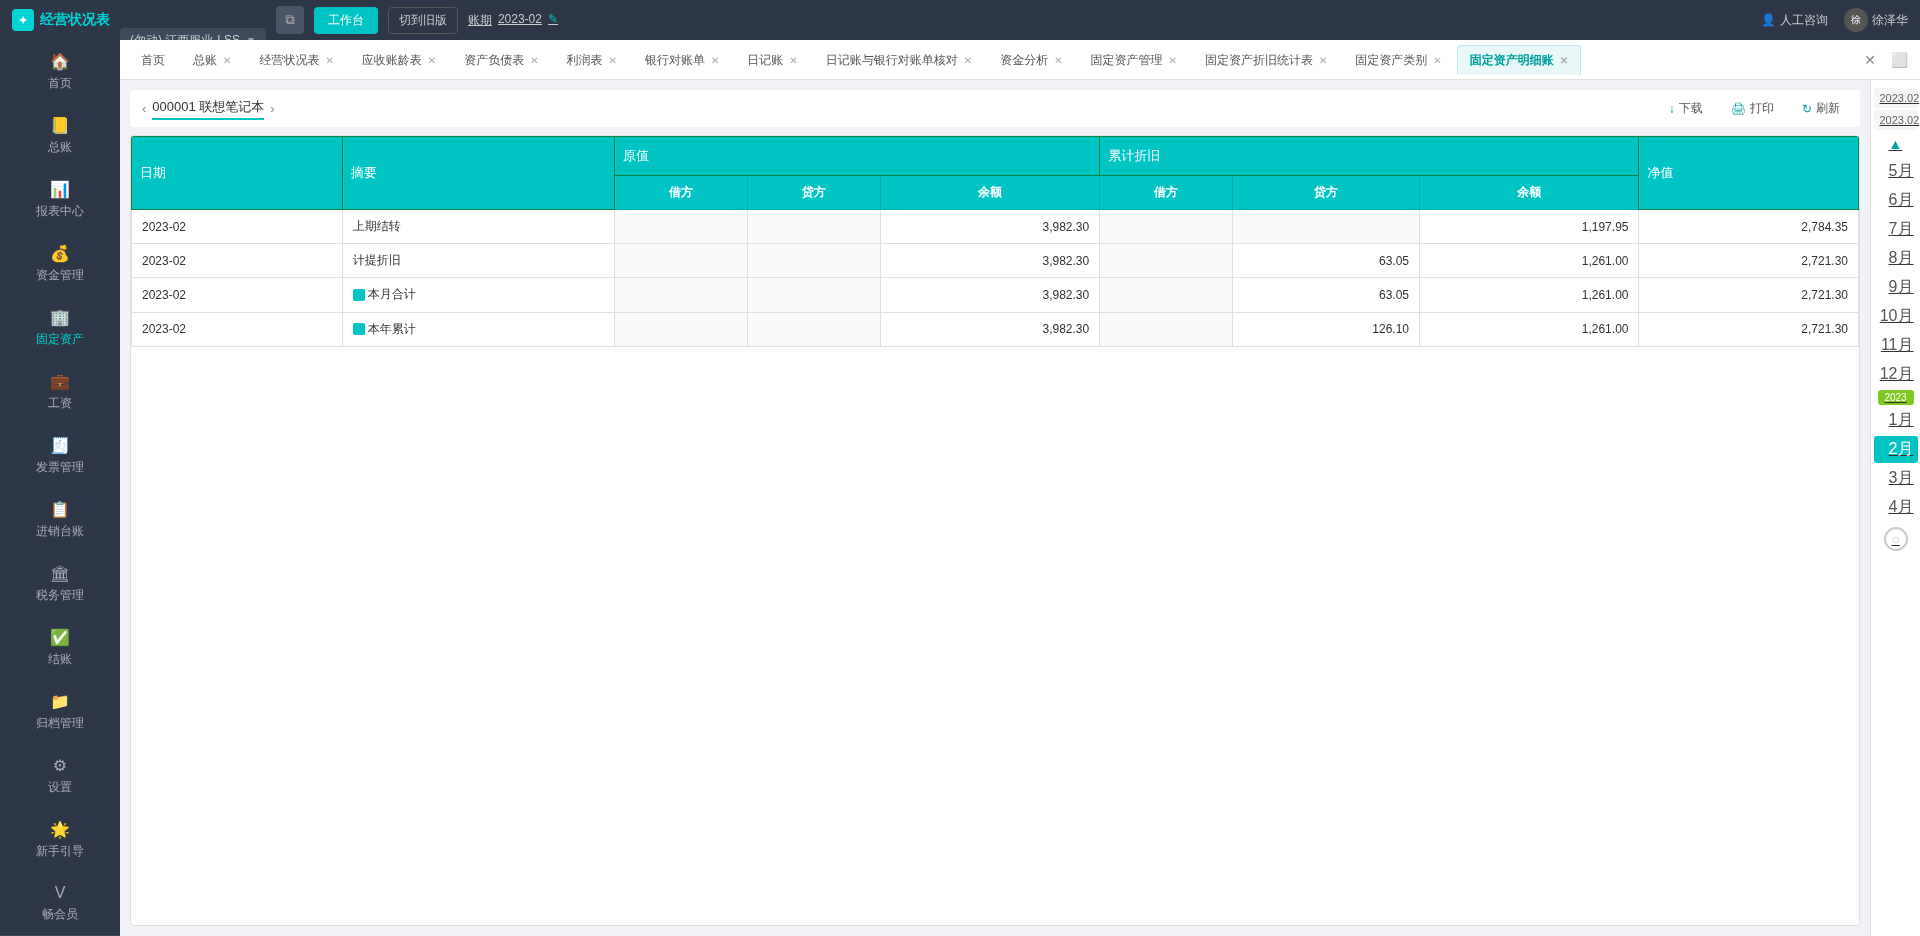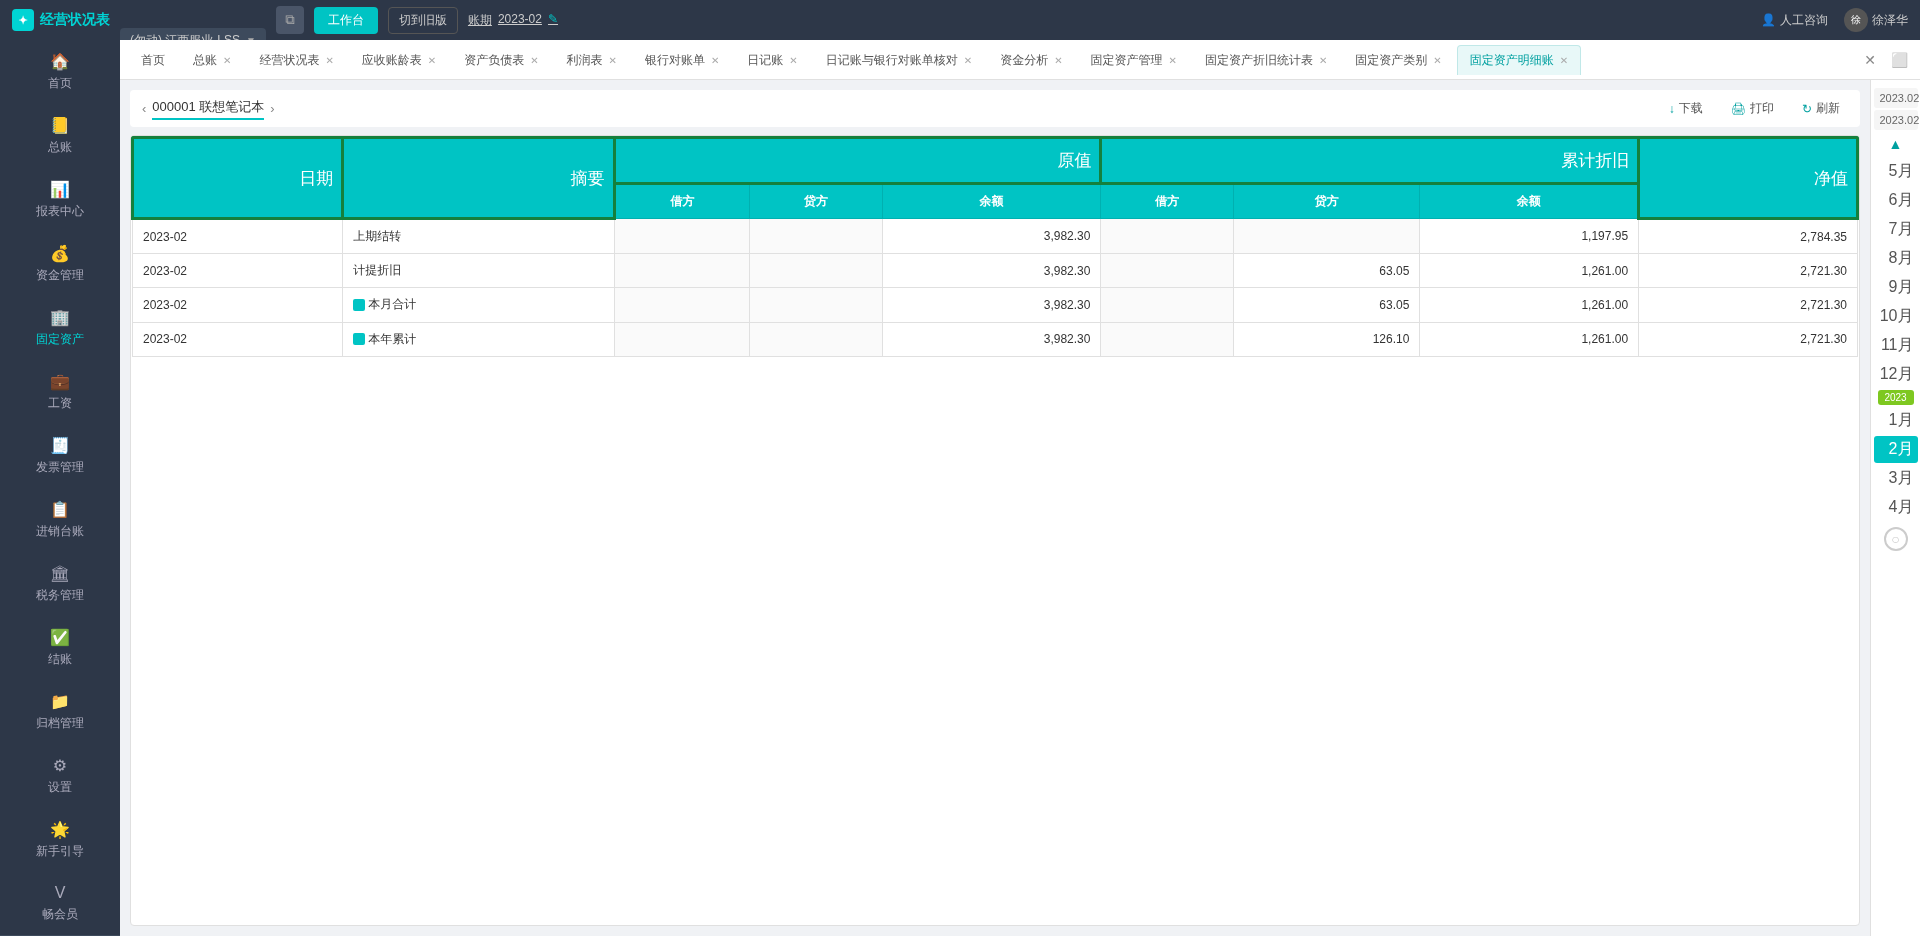--- a/index.html
+++ b/index.html
@@ -32,21 +32,21 @@
     .sidebar-bottom { margin-top: auto; padding: 10px 8px; border-top: 1px solid #3d4a5c; }
 
     
     .content-area { flex: 1; display: flex; flex-direction: column; overflow: hidden; background: #f0f2f5; }
 
     
     .tab-bar { height: 40px; background: #fff; display: flex; align-items: center; padding: 0 8px; gap: 2px; border-bottom: 1px solid #e0e0e0; flex-shrink: 0; overflow-x: auto; overflow-y: hidden; }
     .tab-bar::-webkit-scrollbar { height: 3px; }
     .tab-bar::-webkit-scrollbar-thumb { background: #ccc; }
     .tab-item { display: flex; align-items: center; gap: 4px; padding: 6px 12px; border-radius: 4px 4px 0 0; font-size: 12px; cursor: pointer; white-space: nowrap; color: #555; border: 1px solid transparent; border-bottom: none; }
-    .tab-item.active { background: #e8f8f8; color: #00a0a0; border-color: #c0e8e8; font-weight: 400; }
+    .tab-item.active { background: #e8f8f8; color: #00a0a0; border-color: #c0e8e8; font-weight: 700; }
     .tab-item .tab-close { color: #aaa; font-size: 10px; cursor: pointer; margin-left: 2px; }
     .tab-bar-actions { margin-left: auto; display: flex; align-items: center; gap: 6px; flex-shrink: 0; }
     .tab-bar-actions .action-btn { width: 24px; height: 24px; display: flex; align-items: center; justify-content: center; cursor: pointer; color: #888; font-size: 14px; border: none; background: none; }
 
     
     .page-content { flex: 1; display: flex; overflow: hidden; }
 
     
     .main-panel { flex: 1; display: flex; flex-direction: column; overflow: hidden; padding: 10px; gap: 8px; }
 
@@ -54,33 +54,33 @@
     .asset-nav { display: flex; align-items: center; gap: 6px; background: #fff; padding: 6px 12px; border-radius: 4px; font-size: 13px; color: #333; }
     .asset-nav .nav-arrow { color: #888; cursor: pointer; }
     .asset-nav .asset-code { font-weight: 400; color: #333; border-bottom: 2px solid #00c4c4; padding-bottom: 2px; }
     .asset-nav .nav-actions { margin-left: auto; display: flex; align-items: center; gap: 12px; }
     .asset-nav .nav-action-btn { display: flex; align-items: center; gap: 4px; color: #555; font-size: 12px; cursor: pointer; padding: 4px 8px; border-radius: 3px; }
     .asset-nav .nav-action-btn .btn-icon { color: #00a0a0; }
 
     
     .table-container { flex: 1; background: #fff; border-radius: 4px; overflow: auto; border: 1px solid #e0e0e0; }
     table { width: 100%; border-collapse: collapse; min-width: 900px; }
-    thead tr:first-child th { background: #00c4c4; color: white; text-align: right; padding: 10px 8px; font-size: 17px; font-weight: 500; border: 3px solid #15803d; }
+    thead tr:first-child th { background: #00c4c4; color: white; text-align: left; padding: 10px 8px; font-size: 13px; font-weight: 500; border: 1px solid #15803d; }
     thead tr:nth-child(2) th { background: #00c4c4; color: white; text-align: center; padding: 8px; font-size: 12px; border: 1px solid #00b0b0; }
     tbody td { padding: 8px 10px; border: 1px solid #e0e0e0; font-size: 12px; color: #333; }
     .td-date { color: #333; }
     .td-desc { color: #333; }
     .td-number { text-align: right; color: #333; }
     .td-empty { background: #fafafa; }
     .subtotal-tag { display: inline-flex; align-items: center; gap: 3px; }
     .subtotal-icon { width: 12px; height: 12px; background: #00c4c4; border-radius: 2px; display: inline-block; }
     .yeartotal-icon { width: 12px; height: 12px; background: #00c4c4; border-radius: 2px; display: inline-block; }
 
     
-    .right-panel { width: 50px; background: #fff; border-left: 1px solid #e0e0e0; display: flex; flex-direction: column; align-items: center; padding: 8px 0; gap: 2px; flex-shrink: 0; overflow-y: auto; }
+    .right-panel { width: 50px; background: #fff; border-left: 1px solid #e0e0e0; display: flex; flex-direction: column; align-items: center; padding: 8px 0; gap: 2px; flex-shrink: 0; overflow-y: auto; text-decoration: underline; }
     .right-panel-year { font-size: 11px; color: #666; padding: 4px 6px; background: #f5f5f5; border-radius: 3px; width: 44px; text-align: center; cursor: pointer; }
     .right-panel-month { font-size: 16px; color: #555; padding: 3px 4px; text-align: right; cursor: pointer; width: 44px; border-radius: 3px; }
     .right-panel-month.active { background: #00c4c4; color: white; border-radius: 3px; }
     .right-panel-year-badge { background: #7ec820; color: white; font-size: 10px; padding: 2px 4px; border-radius: 3px; width: 36px; text-align: center; }
     .scroll-up { color: #00a0a0; cursor: pointer; font-size: 14px; padding: 4px; }
     .scroll-circle { width: 24px; height: 24px; border-radius: 50%; border: 2px solid #ccc; display: flex; align-items: center; justify-content: center; color: #ccc; font-size: 14px; cursor: pointer; margin-top: 4px; }
   </style>
 </head>
 <body>
 

